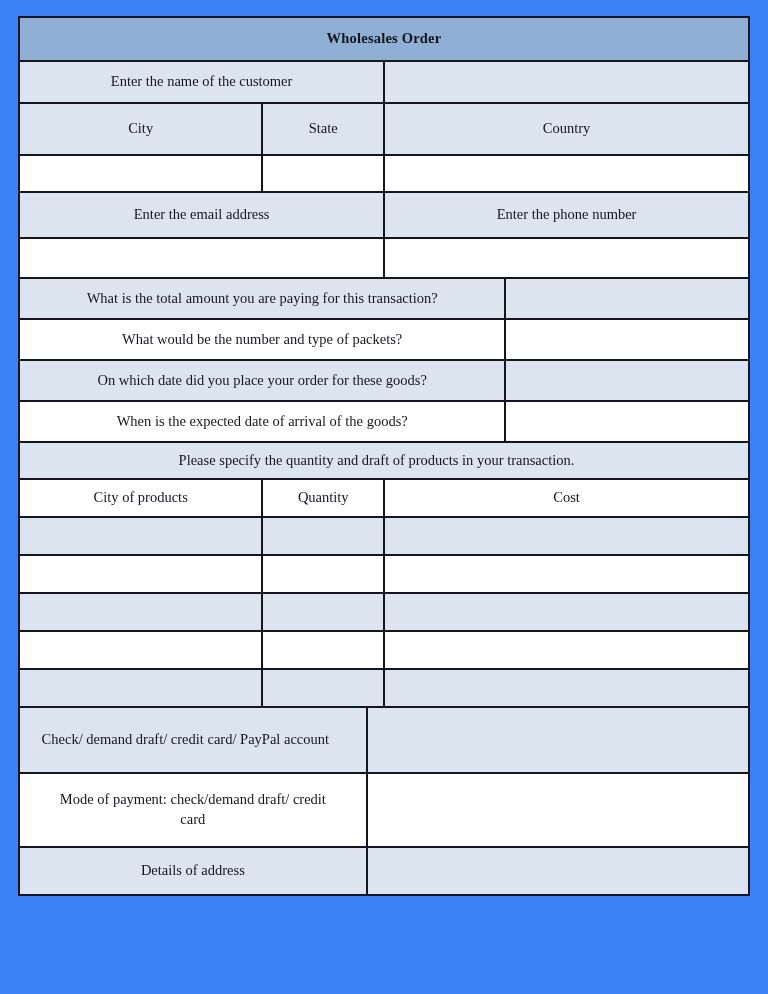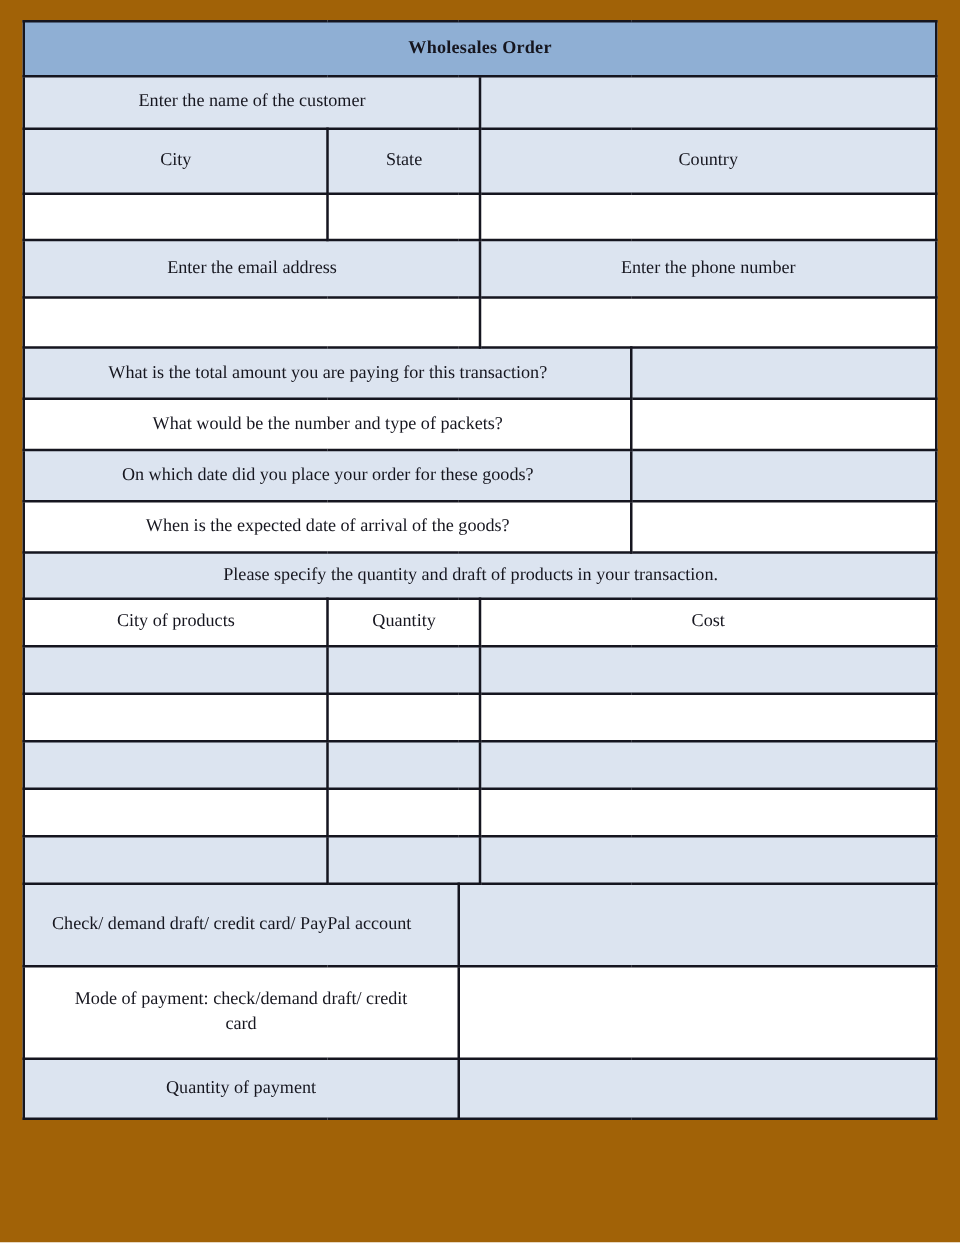--- a/index.html
+++ b/index.html
@@ -12,21 +12,21 @@
     height: 994px;
     font-family: "Liberation Serif", "DejaVu Serif", serif;
     color: #16161f;
     overflow: hidden;
   }
   .page {
     width: 768px;
     height: 994px;
     box-sizing: border-box;
     padding: 16px 18px 0 18px;
-    background: #a16207;
+    background: #3b82f6;
   }
   .form-table {
     width: 732px;
     border-collapse: collapse;
     table-layout: fixed;
     border: 2px solid #15151f;
     background: #ffffff;
   }
   .form-table td {
     border: 2px solid #15151f;
@@ -176,19 +176,19 @@
 
     <tr class="h-pay2">
       <td colspan="2" class="plain mode-cell">
         <span>Mode of payment: check/demand draft/ credit</span><br>
         <span>card</span>
       </td>
       <td colspan="3" class="plain"></td>
     </tr>
 
     <tr class="h-pay3">
-      <td colspan="2" class="tint">Quantity of payment</td>
+      <td colspan="2" class="tint">Details of address</td>
       <td colspan="3" class="tint"></td>
     </tr>
 
   </tbody>
     </table>
 </div>
 
 </body></html>

